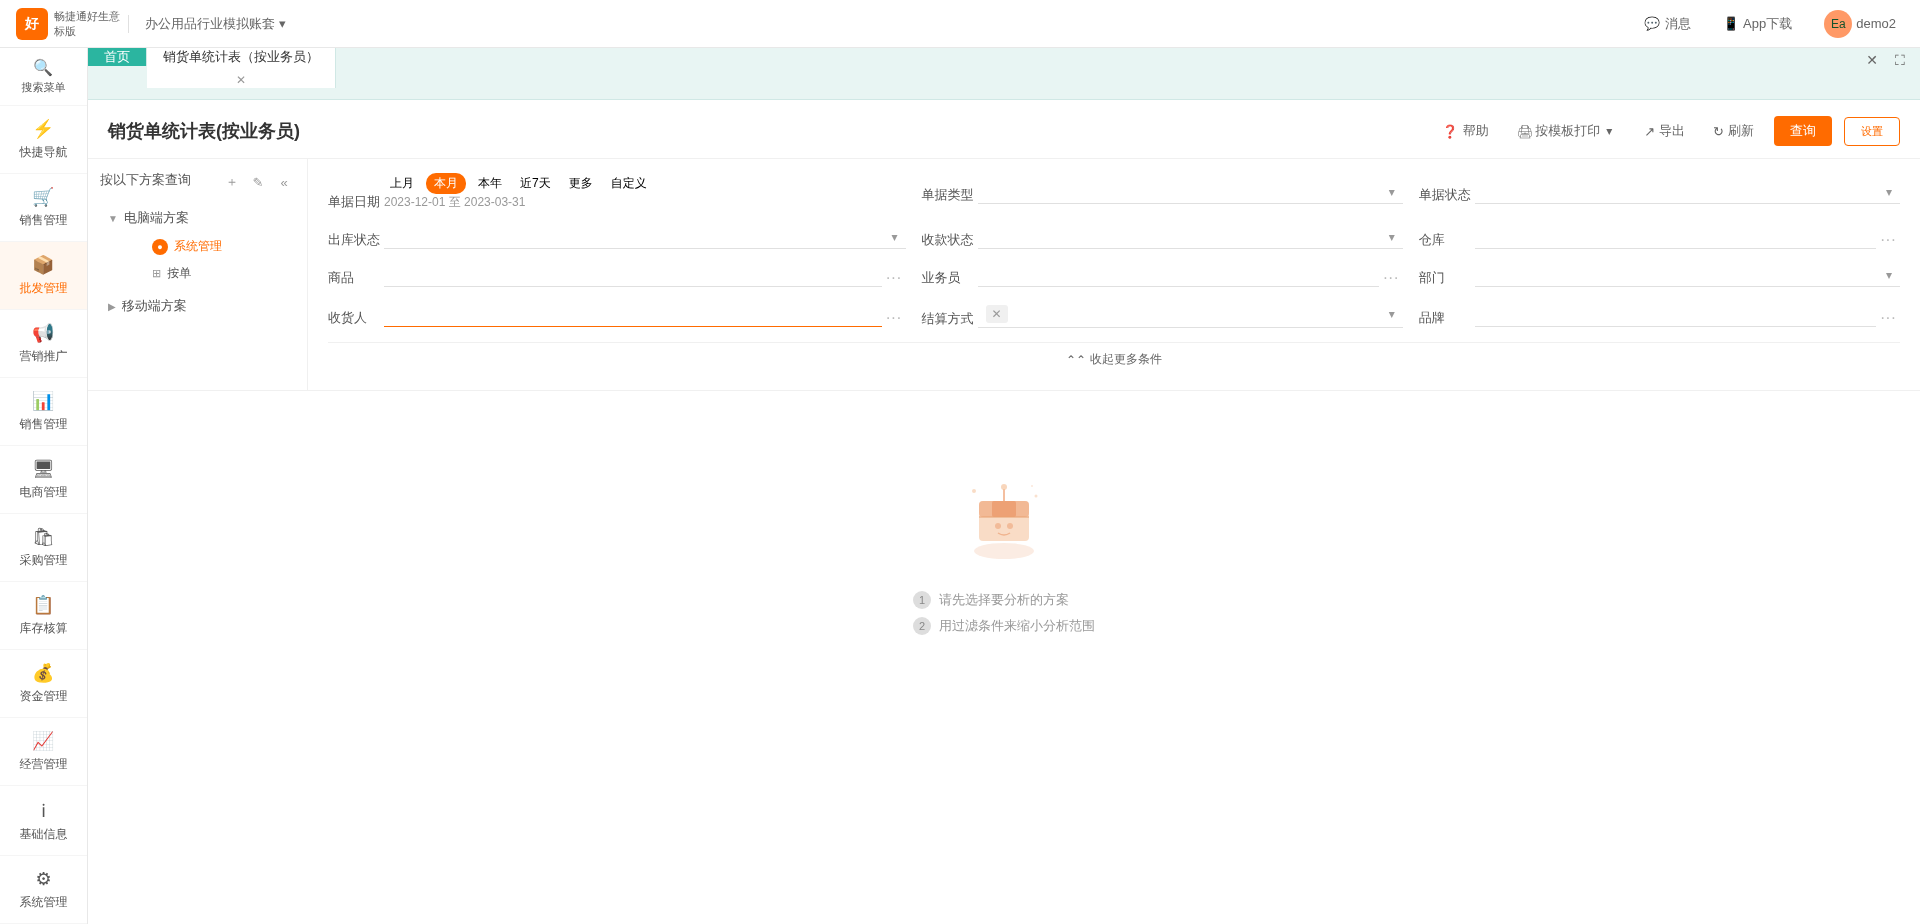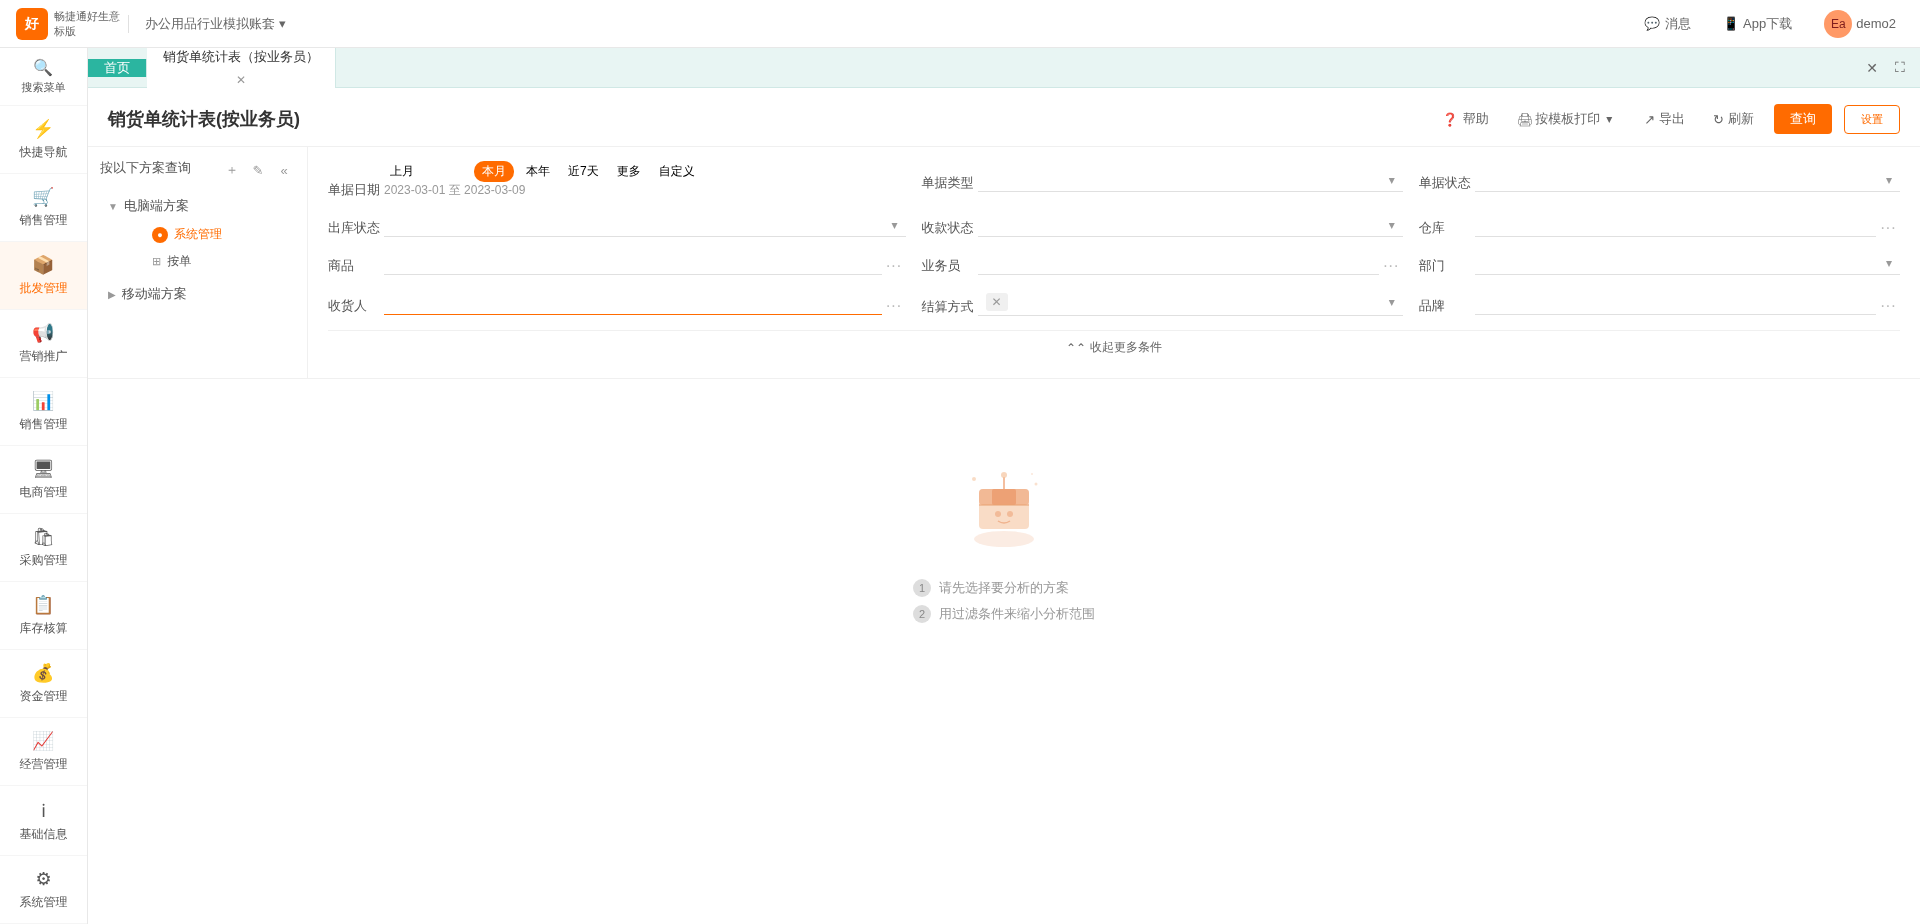--- a/index.html
+++ b/index.html
@@ -69,21 +69,21 @@
       border-radius: 4px;
     }
     .user-avatar {
       width: 28px;
       height: 28px;
       border-radius: 50%;
       background: #ff9966;
       display: flex;
       align-items: center;
       justify-content: center;
-      color: #7f1d1d;
+      color: #14532d;
       font-size: 12px;
     }
 
     
     .main-layout {
       display: flex;
       flex: 1;
       overflow: hidden;
     }
 
@@ -124,24 +124,24 @@
     
     .content-area {
       flex: 1;
       display: flex;
       flex-direction: column;
       overflow: hidden;
     }
 
     
     .tab-bar {
-      height: 40px;
+      height: 52px;
       background: #e8f5f3;
       display: flex;
-      align-items: center;
+      align-items: flex-start;
       border-bottom: 1px solid #d0e8e5;
       flex-shrink: 0;
     }
     .tab-item {
       display: flex;
       align-items: center;
       padding: 0 16px;
       font-size: 13px;
       cursor: pointer;
       color: #555;
@@ -374,21 +374,20 @@
       padding: 2px 6px;
       cursor: pointer;
       color: #000000;
       border-radius: 3px;
     }
     .date-shortcut.active {
       background: #ff6b00;
       color: white;
       border-radius: 10px;
       padding: 2px 8px;
-      margin-left: 48px;
     }
     .date-range {
       font-size: 12px;
       color: #999;
       display: block;
     }
     .date-field-wrapper {
       display: flex;
       flex-direction: column;
       flex: 1;
@@ -652,21 +651,21 @@
                 <span class="filter-label">单据日期</span>
                 <div class="date-field-wrapper">
                   <div class="date-shortcuts">
                     <span class="date-shortcut">上月</span>
                     <span class="date-shortcut active">本月</span>
                     <span class="date-shortcut">本年</span>
                     <span class="date-shortcut">近7天</span>
                     <span class="date-shortcut">更多</span>
                     <span class="date-shortcut">自定义</span>
                   </div>
-                  <span class="date-range">2023-03-01 至 2023-03-09</span>
+                  <span class="date-range">2023-12-01 至 2023-03-31</span>
                 </div>
               </div>
               <div class="filter-field">
                 <span class="filter-label">单据类型</span>
                 <div class="filter-select">
                   <span></span>
                   <span class="filter-select-arrow">▾</span>
                 </div>
               </div>
               <div class="filter-field">

